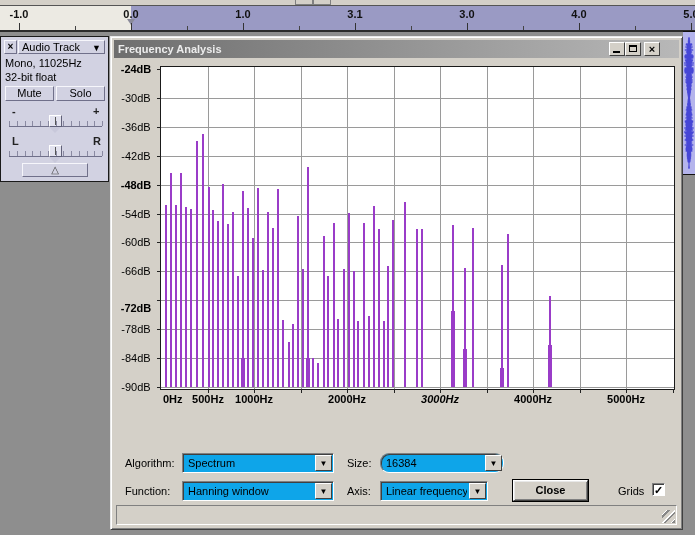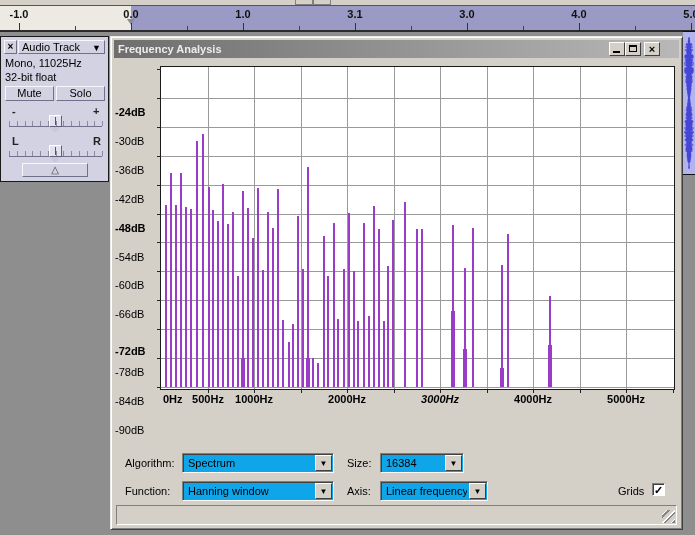--- a/index.html
+++ b/index.html
@@ -42,21 +42,21 @@
   #titlebar{position:absolute;left:3px;top:3px;right:3px;height:18px;background:linear-gradient(90deg,#6e6e6e,#b8b8b8);color:#ececec;font-weight:bold;line-height:18px;padding-left:4px;box-sizing:border-box;}
   .tb-btn{position:absolute;top:2px;width:16px;height:14px;background:#d4d0c8;border-top:1px solid #fff;border-left:1px solid #fff;border-right:1px solid #404040;border-bottom:1px solid #404040;box-sizing:border-box;}
   .tb-btn .g-min{position:absolute;left:3px;bottom:2px;width:7px;height:2px;background:#000;}
   .tb-btn .g-max{position:absolute;left:3px;top:2px;width:8px;height:7px;border:1px solid #000;border-top-width:2px;box-sizing:border-box;}
   .tb-btn .g-close{position:absolute;left:0;top:0;width:100%;text-align:center;line-height:12px;font-weight:bold;font-size:11px;color:#000;}
   
   #plot{position:absolute;background:#fff;border:1px solid #1a1a1a;overflow:hidden;}
   .gl-h{position:absolute;left:0;width:100%;height:1px;background:#9a9a9a;}
   .gl-v{position:absolute;top:0;width:1px;height:100%;background:#9a9a9a;}
   .sp-bar{position:absolute;background:#9a3cc8;}
-  .y-label{position:absolute;width:42px;text-align:left;font-size:11px;margin-top:43px;}
+  .y-label{position:absolute;width:42px;text-align:center;font-size:11px;}
   .y-label.b, .x-label.b{font-weight:bold;}
   .x-label{position:absolute;font-size:11px;font-weight:bold;transform:translateX(-50%);}
   .ax-tick{position:absolute;background:#222;}
   
   .ctl-label{position:absolute;font-size:11px;}
   .combo{position:absolute;height:20px;background:#0ea5e9;border-top:1px solid #808080;border-left:1px solid #808080;border-right:1px solid #fff;border-bottom:1px solid #fff;box-shadow:inset 1px 1px 0 #404040;box-sizing:border-box;}
   .combo .val{position:absolute;left:5px;top:3px;right:20px;white-space:nowrap;overflow:hidden;}
   .combo .drop{position:absolute;right:1px;top:1px;width:17px;height:16px;background:#d4d0c8;border-top:1px solid #fff;border-left:1px solid #fff;border-right:1px solid #404040;border-bottom:1px solid #404040;text-align:center;line-height:15px;font-size:8px;box-sizing:border-box;}
   .pushbtn{position:absolute;background:#d4d0c8;border-top:1px solid #fff;border-left:1px solid #fff;border-right:1px solid #404040;border-bottom:1px solid #404040;box-shadow:inset 1px 1px 0 #e8e8e8, inset -1px -1px 0 #808080;text-align:center;font-size:11px;box-sizing:border-box;}
   .pushbtn.default{box-shadow:0 0 0 1px #000, inset 1px 1px 0 #e8e8e8, inset -1px -1px 0 #808080;}
@@ -303,35 +303,36 @@
         <div class="ax-tick" style="left: 515px; top: 352px; width: 1px; height: 4px; position: absolute;"></div>
         <div class="ax-tick" style="left: 562px; top: 352px; width: 1px; height: 4px; position: absolute;"></div>
       </div>
 
     <div class="ctl-label" style="left:14px;top:420px;">Algorithm:</div>
     <div class="combo" style="left:71px;top:416px;width:152px;">
       <span class="val">Spectrum</span>
       <span class="drop">▼</span>
     </div>
     <div class="ctl-label" style="left:236px;top:420px;">Size:</div>
-    <div class="combo" style="left:269px;top:416px;width:84px;">
+    <div class="combo" style="left:269px;top:416px;width:124px;border-radius:9px;">
       <span class="val">16384</span>
       <span class="drop">▼</span>
     </div>
 
     <div class="ctl-label" style="left:14px;top:448px;">Function:</div>
     <div class="combo" style="left:71px;top:444px;width:152px;">
       <span class="val">Hanning window</span>
       <span class="drop">▼</span>
     </div>
     <div class="ctl-label" style="left:236px;top:448px;">Axis:</div>
     <div class="combo" style="left:269px;top:444px;width:108px;">
       <span class="val">Linear frequency</span>
       <span class="drop">▼</span>
     </div>
+    <div class="pushbtn default" style="left:402px;top:443px;width:75px;height:21px;line-height:19px;font-weight:bold;">Close</div>
     <div class="ctl-label" style="left:507px;top:448px;">Grids</div>
     <div id="grids-box" style="left:541px;top:446px;">✓</div>
 
     <div id="statusbar">
       <div id="grip"></div>
     </div>
   </div>
 
 </div>
 

